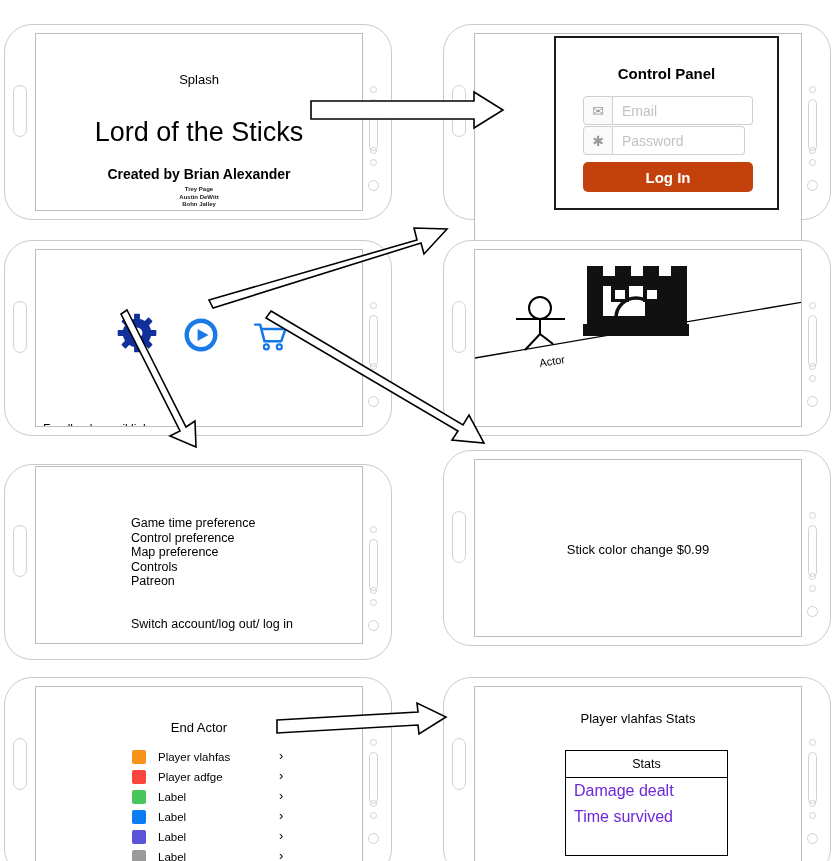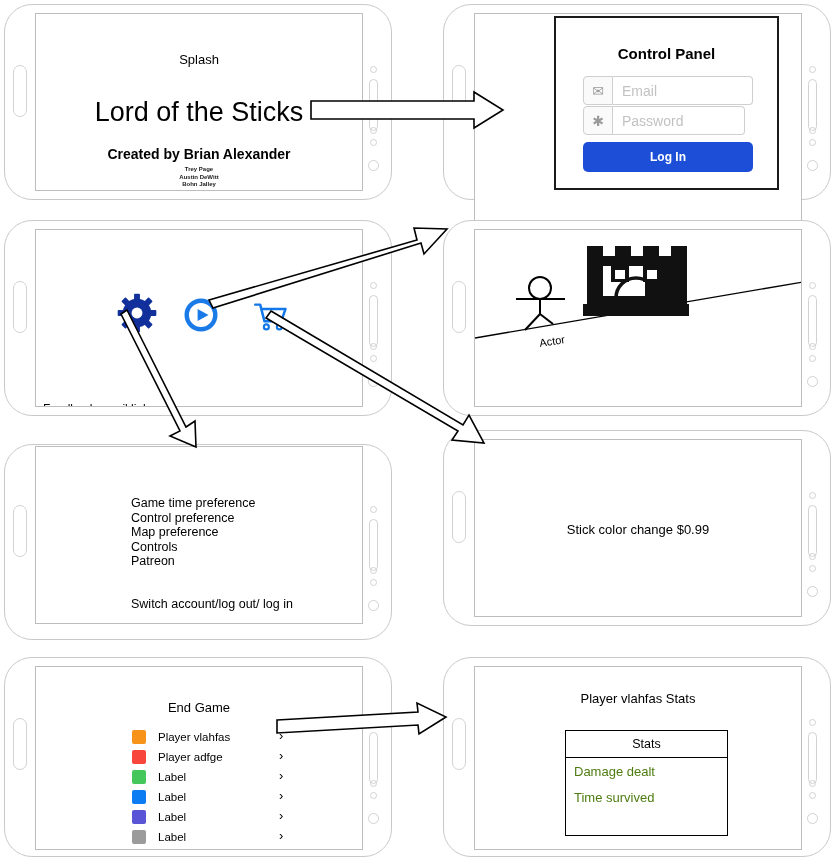--- a/index.html
+++ b/index.html
@@ -14,20 +14,21 @@
   }
   .canvas { position: absolute; left: 0; top: 0; width: 834px; height: 861px; }
 
   
   .device {
     position: absolute;
     border: 1.2px solid #c9c9c9;
     border-radius: 28px;
     background: #ffffff;
     box-sizing: border-box;
+    margin-top: 20px;
   }
   .screen {
     position: absolute;
     border: 1px solid #bdbdbd;
     background: #ffffff;
     box-sizing: border-box;
     overflow: hidden;
   }
   
   .hw-pill-left {
@@ -99,24 +100,24 @@
     border-left: none;
     border-radius: 0 4px 4px 0;
     background: #ffffff;
     display: flex; align-items: center;
     padding-left: 9px;
     font-size: 14px; color: #c2c2c2;
     box-sizing: border-box;
   }
   .cp-btn {
     position: absolute;
-    background: #1d4ed8;
+    background: #c2410c;
     border-radius: 5px;
     display: flex; align-items: center; justify-content: center;
-    color: #ffffff; font-size: 12px; font-weight: bold;
+    color: #ffffff; font-size: 15px; font-weight: bold;
   }
 
   
   .feedback-txt { font-size: 12px; }
 
   
   .pref-item { font-size: 12.5px; line-height: 14.5px; }
 
   
   .store-txt { font-size: 13px; }
@@ -139,21 +140,21 @@
   .stats-head {
     height: 26px;
     border-bottom: 1px solid #000;
     display: flex; align-items: center; justify-content: center;
     font-size: 12.5px; color: #000;
   }
   .stats-row {
     height: 26px;
     display: flex; align-items: center;
     padding-left: 8px;
-    font-size: 13px; color: #4d7c0f;
+    font-size: 16px; color: #6d28d9;
   }
 
   svg.overlay { position: absolute; left: 0; top: 0; pointer-events: none; }
 </style>
 </head>
 <body>
 
 <div class="canvas">
 
   <div class="device" style="left:4px; top:4px; width:388px; height:196px;">
@@ -334,21 +335,21 @@
 
   <div class="device" style="left:4px; top:657px; width:388px; height:200px;">
     <div class="hw-pill-left" style="top:60px;"></div>
     <div class="hw-dot small" style="top:61px;"></div>
     <div class="hw-pill-right" style="top:74px;"></div>
     <div class="hw-dot small" style="top:122px;"></div>
     <div class="hw-dot small" style="top:134px;"></div>
     <div class="hw-dot big" style="top:155px;"></div>
 
     <div class="screen" style="left:30px; top:8px; width:328px; height:184px;">
-      <div class="txt eg-title" style="left:0; top:33px; width:100%; text-align:center;">End Game</div>
+      <div class="txt eg-title" style="left:0; top:33px; width:100%; text-align:center;">End Actor</div>
 
       <div class="eg-row" style="left:96px; top:62px;">
         <div class="eg-sw" style="background:#f79318;"></div>
         <div class="eg-lbl">Player  vlahfas</div>
       </div>
       <div class="eg-chev" style="left:243px; top:61px;">›</div>
 
       <div class="eg-row" style="left:96px; top:82px;">
         <div class="eg-sw" style="background:#f8463c;"></div>
         <div class="eg-lbl">Player adfge</div>

